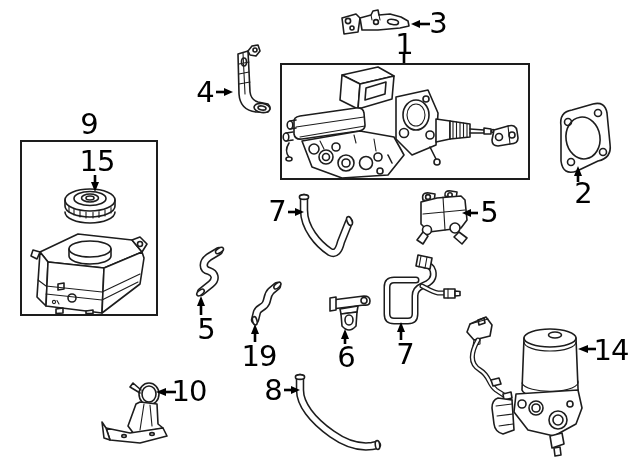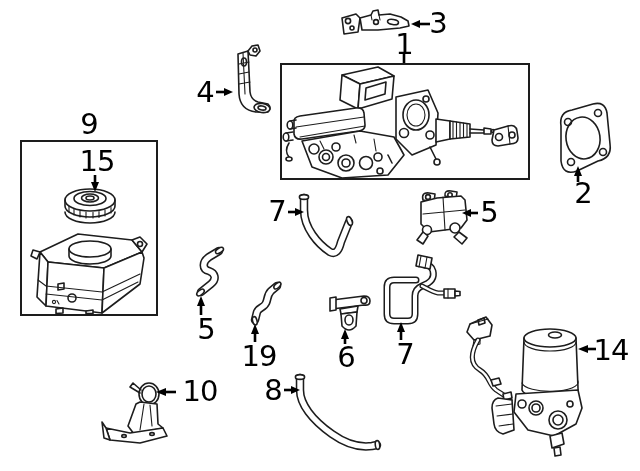--- a/index.html
+++ b/index.html
@@ -310,20 +310,20 @@
 
   <div class="callout" style="left:404px;top:44px">1</div>
   <div class="callout" style="left:583px;top:193px">2</div>
   <div class="callout" style="left:438px;top:23px">3</div>
   <div class="callout" style="left:205px;top:92px">4</div>
   <div class="callout" style="left:489px;top:212px">5</div>
   <div class="callout" style="left:346px;top:357px">6</div>
   <div class="callout" style="left:277px;top:211px">7</div>
   <div class="callout" style="left:273px;top:390px">8</div>
   <div class="callout" style="left:89px;top:124px">9</div>
-  <div class="callout" style="left:200px;top:391px">10</div>
+  <div class="callout" style="left:189px;top:391px">10</div>
   <div class="callout" style="left:97px;top:161px">15</div>
   <div class="callout" style="left:206px;top:329px">5</div>
   <div class="callout" style="left:259px;top:356px">19</div>
   <div class="callout" style="left:611px;top:350px">14</div>
   <div class="callout" style="left:405px;top:354px">7</div>
 
 </div>
 
 </body></html>

